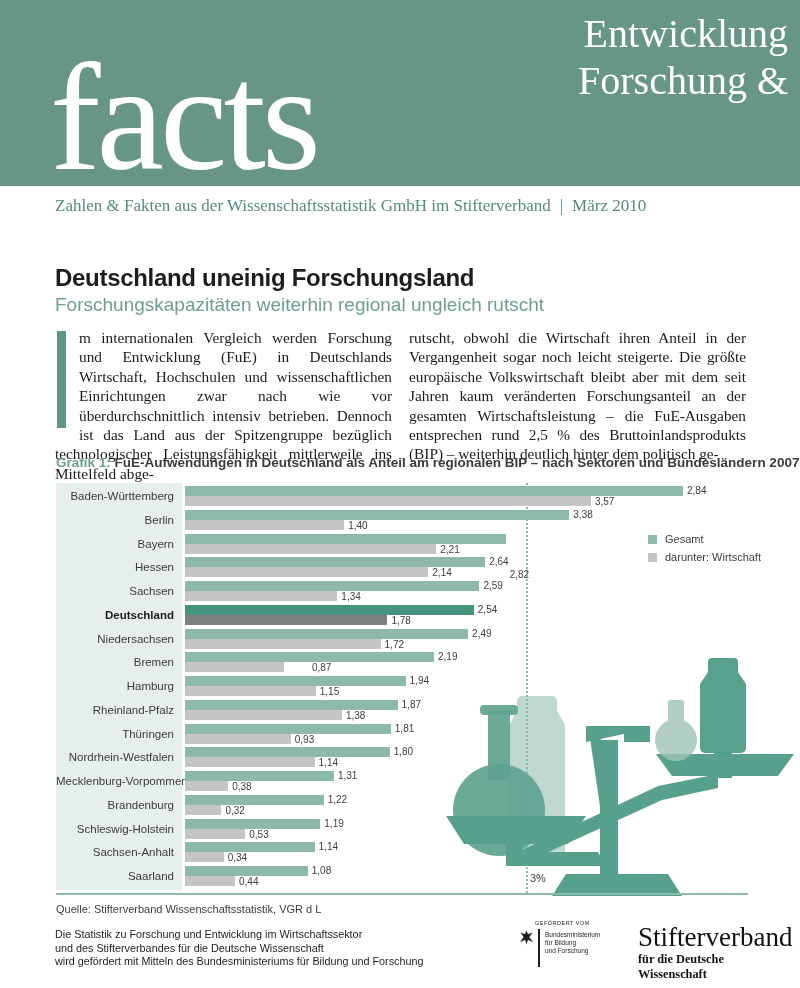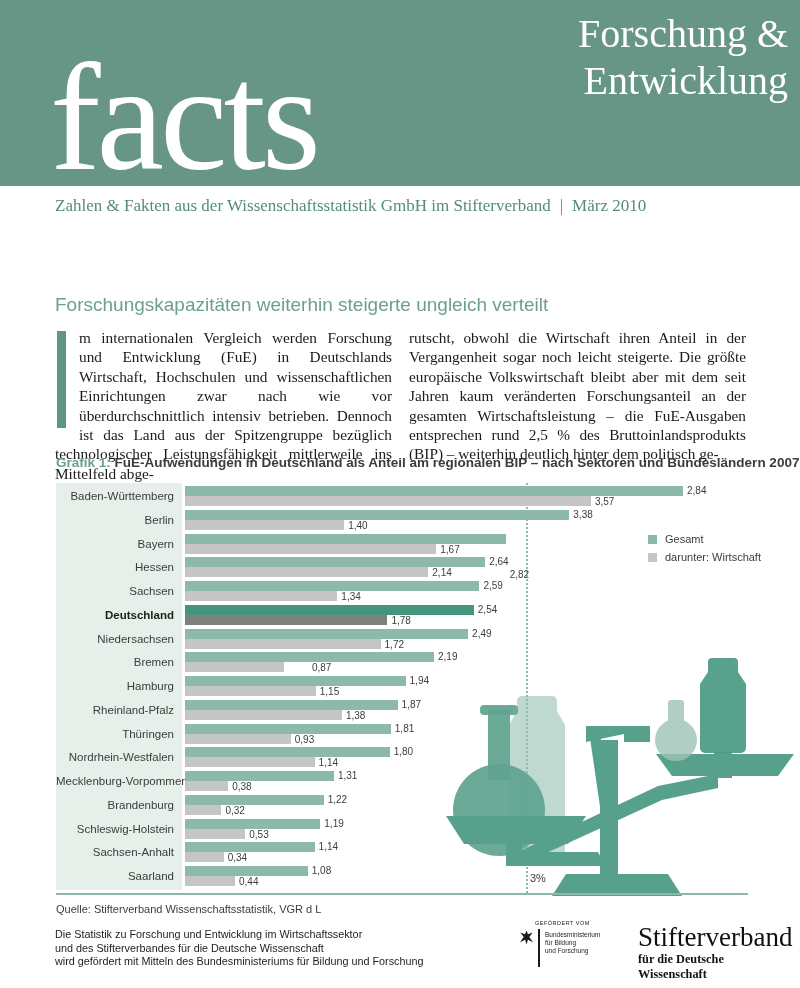--- a/index.html
+++ b/index.html
@@ -56,30 +56,31 @@
   .sv-sub { font-family:"Liberation Serif", serif; font-size:12.3px; font-weight:700; color:#111; margin-top:0px; }
 </style>
 </head>
 <body>
 
 <div class="page">
 
   <header class="masthead">
     <div class="brand">facts</div>
     <div class="edition">
+      <div>Entwicklung</div>
       <div>Forschung &amp;</div>
-      <div>Entwicklung</div>
     </div>
   </header>
 
   <div class="tagline">
     <span>Zahlen &amp; Fakten aus der Wissenschaftsstatistik GmbH im Stifterverband</span><span class="sep">|</span><span>März 2010</span>
   </div>
 
-  <h2 class="subtitle">Forschungskapazitäten weiterhin steigerte ungleich verteilt</h2>
+  <h1 class="title">Deutschland uneinig Forschungsland</h1>
+  <h2 class="subtitle">Forschungskapazitäten weiterhin regional ungleich rutscht</h2>
 
   <div class="bodycol col1"><span class="dropbar"></span><span>m internationalen Vergleich werden Forschung und Entwicklung (FuE) in Deutschlands Wirtschaft, Hochschulen und wissenschaftlichen Einrichtungen zwar nach wie vor überdurchschnittlich intensiv betrieben. Dennoch ist das Land aus der Spitzengruppe bezüglich technologischer Leistungsfähigkeit mittlerweile ins Mittelfeld abge-</span></div>
   <div class="bodycol col2">rutscht, obwohl die Wirtschaft ihren Anteil in der Vergangenheit sogar noch leicht steigerte. Die größte europäische Volkswirtschaft bleibt aber mit dem seit Jahren kaum veränderten Forschungsanteil an der gesamten Wirtschaftsleistung – die FuE-Ausgaben entsprechen rund 2,5 % des Bruttoinlandsprodukts (BIP) – weiterhin deutlich hinter dem politisch ge-</div>
 
   <div class="caption">
     <span class="cap-label">Grafik 1:</span><span> FuE-Aufwendungen in Deutschland als Anteil am regionalen BIP – nach Sektoren und Bundesländern 2007</span>
   </div>
 
   <div class="chart">
     <div class="label-bg"></div>
@@ -139,21 +140,21 @@
           <div class="bar" style="left: 129px; top: 0px; width: 384.306px; height: 10px; background: rgb(140, 185, 170);"></div>
           <div class="bar" style="left: 129px; top: 10px; width: 159.18px; height: 10px; background: rgb(197, 198, 196);"></div>
           <div class="val" style="left: 517.306px; top: -1px;">3,38</div>
           <div class="val" style="left: 292.18px; top: 10px;">1,40</div>
         </div>
         <div class="crow" style="top: 50.5px;">
           <div class="clabel">Bayern</div>
           <div class="bar" style="left: 129px; top: 0px; width: 320.634px; height: 10px; background: rgb(140, 185, 170);"></div>
           <div class="bar" style="left: 129px; top: 10px; width: 251.277px; height: 10px; background: rgb(197, 198, 196);"></div>
           <div class="val" style="left: 453.634px; top: -1px; margin-top: 36px;">2,82</div>
-          <div class="val" style="left: 384.277px; top: 10px;">1,67</div>
+          <div class="val" style="left: 384.277px; top: 10px;">2,21</div>
         </div>
         <div class="crow" style="top: 74.25px;">
           <div class="clabel">Hessen</div>
           <div class="bar" style="left: 129px; top: 0px; width: 300.168px; height: 10px; background: rgb(140, 185, 170);"></div>
           <div class="bar" style="left: 129px; top: 10px; width: 243.318px; height: 10px; background: rgb(197, 198, 196);"></div>
           <div class="val" style="left: 433.168px; top: -1px;">2,64</div>
           <div class="val" style="left: 376.318px; top: 10px;">2,14</div>
         </div>
         <div class="crow" style="top: 98px;">
           <div class="clabel">Sachsen</div>

